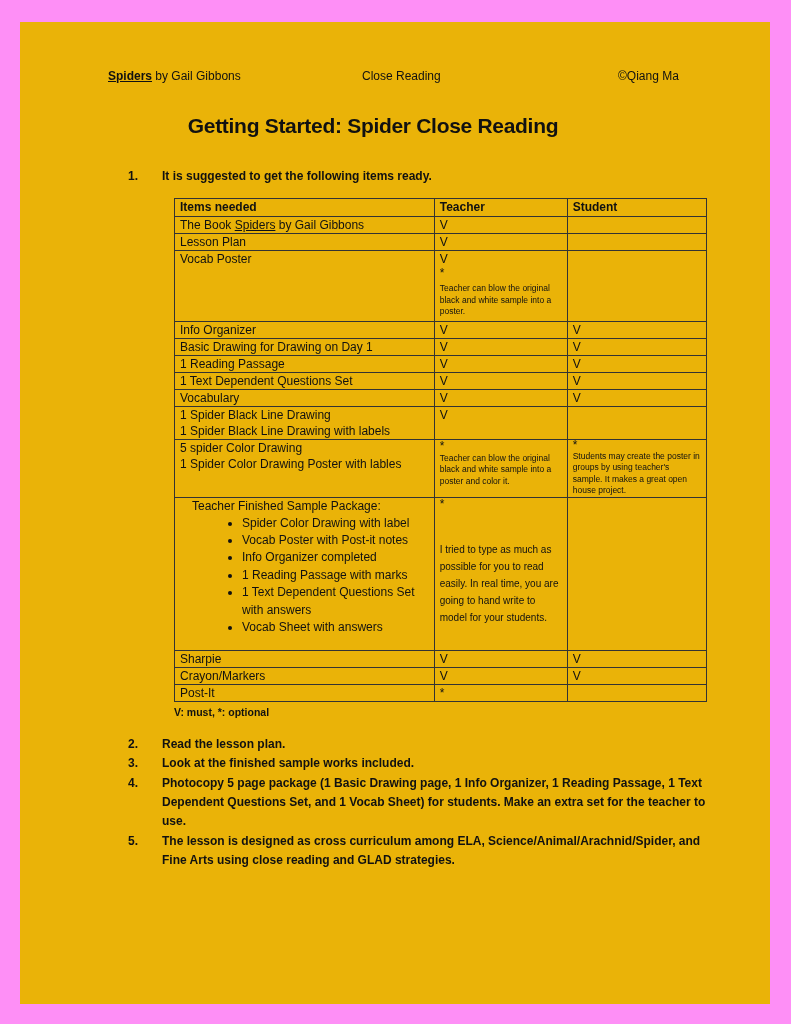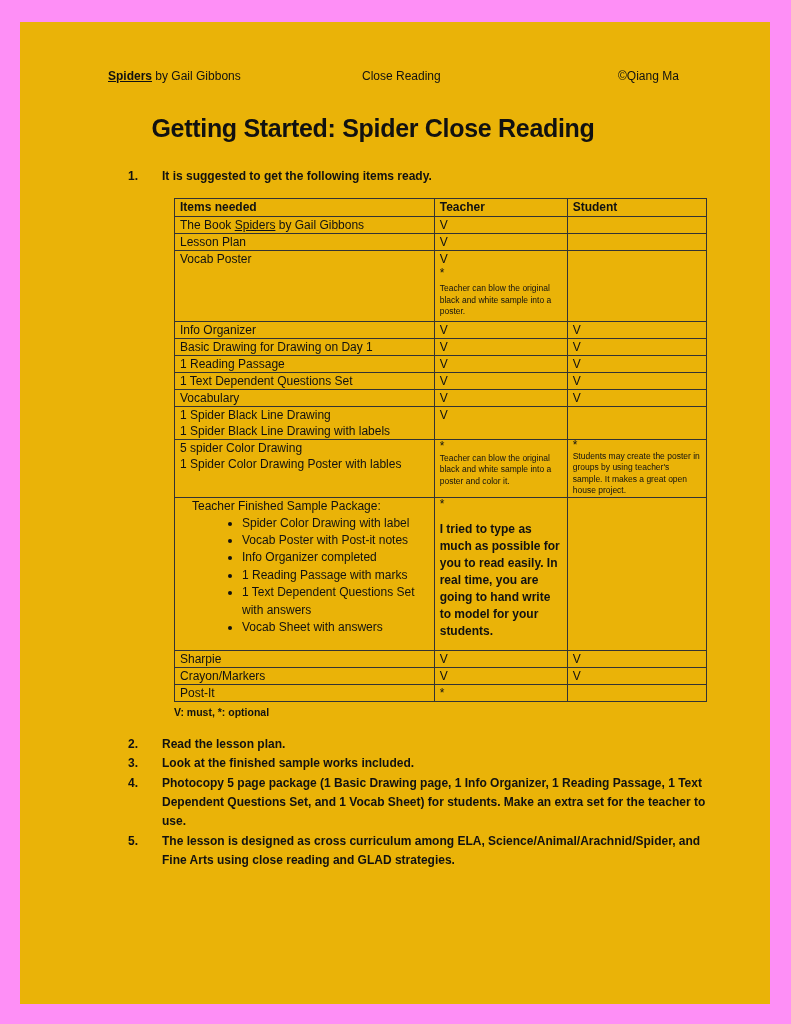--- a/index.html
+++ b/index.html
@@ -10,36 +10,36 @@
   .page {
     position: absolute; left: 20px; top: 22px; width: 750px; height: 982px; background: #eab308;
   }
   .hdr { position: absolute; top: 47px; font-size: 12px; }
   .hdr-left { left: 88px; }
   .hdr-left u { font-weight: bold; }
   .hdr-mid { left: 342px; }
   .hdr-right { left: 598px; }
   .title {
     position: absolute; left: 0; width: 706px; top: 92px; text-align: center;
-    font-size: 25px; font-weight: bold; letter-spacing: -0.3px;
+    font-size: 21px; font-weight: bold; letter-spacing: -0.3px;
   }
   .step { position: absolute; font-size: 12px; font-weight: bold; line-height: 19px; }
   .step .num { position: absolute; left: 0; }
   .step .txt { position: absolute; left: 23px; width: 560px; padding-left: 11px; }
   table.items {
     position: absolute; left: 154px; top: 176px; width: 533px;
     border-collapse: collapse; font-size: 12px;
   }
   table.items td, table.items th {
     border: 1.3px solid #333; padding: 0 5px; vertical-align: top; text-align: left; line-height: 16px;
   }
   table.items th { font-weight: bold; height: 17px; }
   col.c1 { width: 248px; } col.c2 { width: 127px; } col.c3 { width: 133px; }
   .small { font-size: 8.5px; line-height: 11.5px; display: block; }
-  .note { font-size: 12px; line-height: 17px; display: block; margin-top: 10px; font-weight: bold; }
+  .note { font-size: 10px; line-height: 17px; display: block; margin-top: 30px; }
   ul.pkg { margin: 0; padding-left: 50px; }
   ul.pkg li { line-height: 17.4px; }
   .legend { position: absolute; left: 154px; top: 684px; font-size: 10.5px; font-weight: bold; }
 </style>
 </head>
 <body>
 
 <div class="page">
 
   <div class="hdr hdr-left"><u>Spiders</u><span> by Gail Gibbons</span></div>

